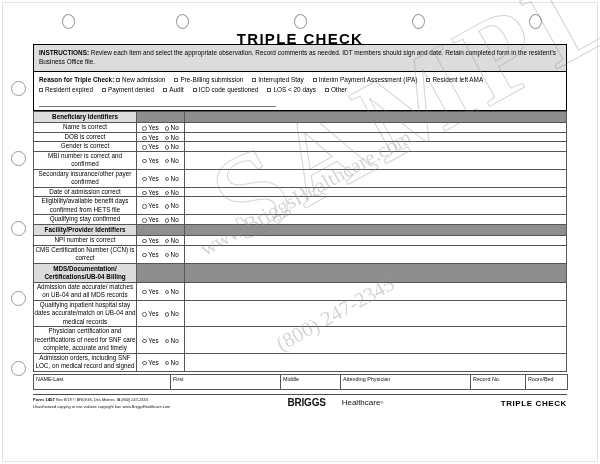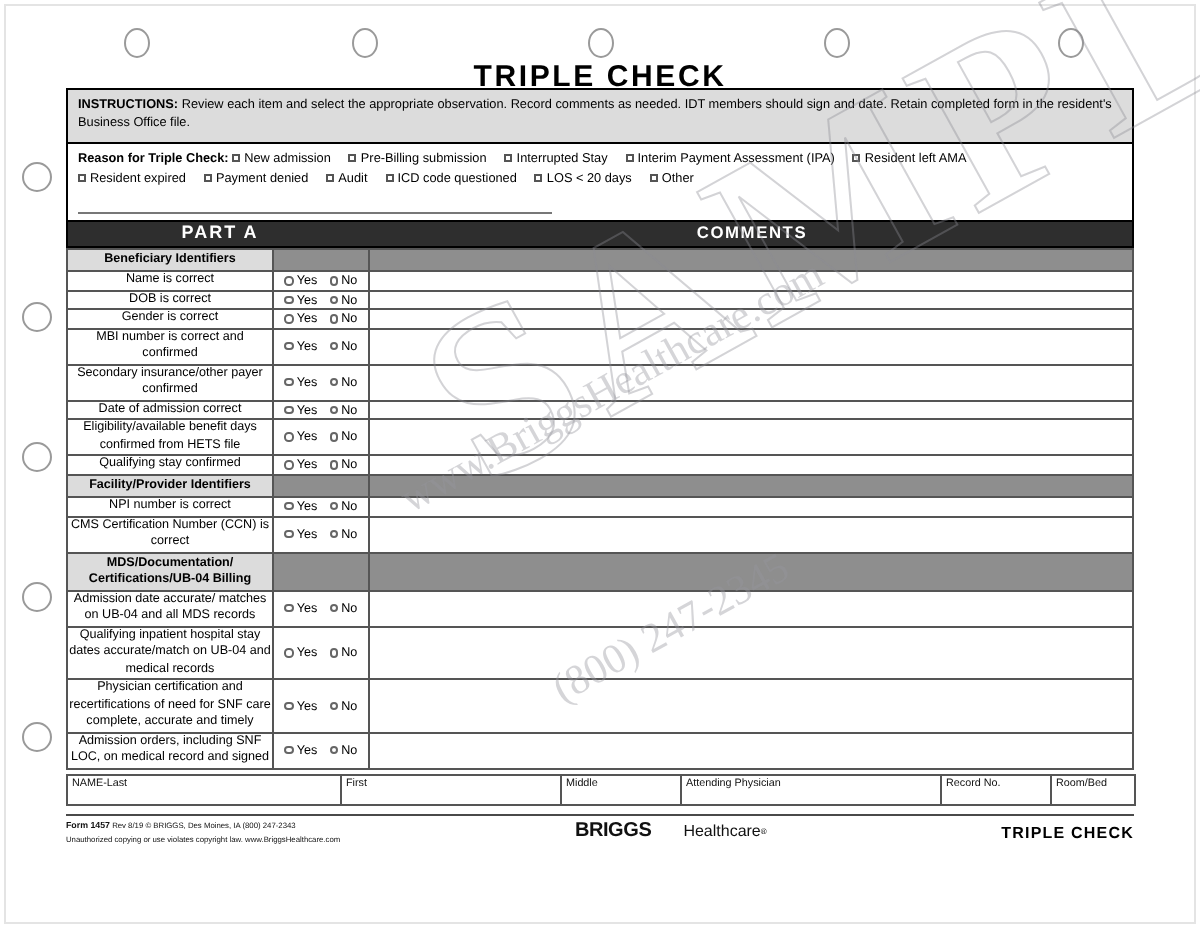--- a/index.html
+++ b/index.html
@@ -317,24 +317,20 @@
     <div class="reason">
       <div>
         <b>Reason for Triple Check:</b>
         <span class="reason-opt"><span class="cb"></span><span>New admission</span></span><span class="reason-opt"><span class="cb"></span><span>Pre-Billing submission</span></span><span class="reason-opt"><span class="cb"></span><span>Interrupted Stay</span></span><span class="reason-opt"><span class="cb"></span><span>Interim Payment Assessment (IPA)</span></span><span class="reason-opt"><span class="cb"></span><span>Resident left AMA</span></span>
       </div>
       <div>
         <span class="reason-opt"><span class="cb"></span><span>Resident expired</span></span><span class="reason-opt"><span class="cb"></span><span>Payment denied</span></span><span class="reason-opt"><span class="cb"></span><span>Audit</span></span><span class="reason-opt"><span class="cb"></span><span>ICD code questioned</span></span><span class="reason-opt"><span class="cb"></span><span>LOS &lt; 20 days</span></span><span class="reason-opt"><span class="cb"></span><span>Other</span></span><span class="reason-line"></span>
       </div>
     </div>
 
-    <div class="partbar">
-      <div class="pa">PART A</div>
-      <div class="cm">COMMENTS</div>
-    </div>
 
     <table class="form">
       <tbody>
 
         <tr class="section">
           <td class="s-label">Beneficiary Identifiers</td>
           <td class="c-yn"></td>
           <td class="c-com"></td>
         </tr>
 

